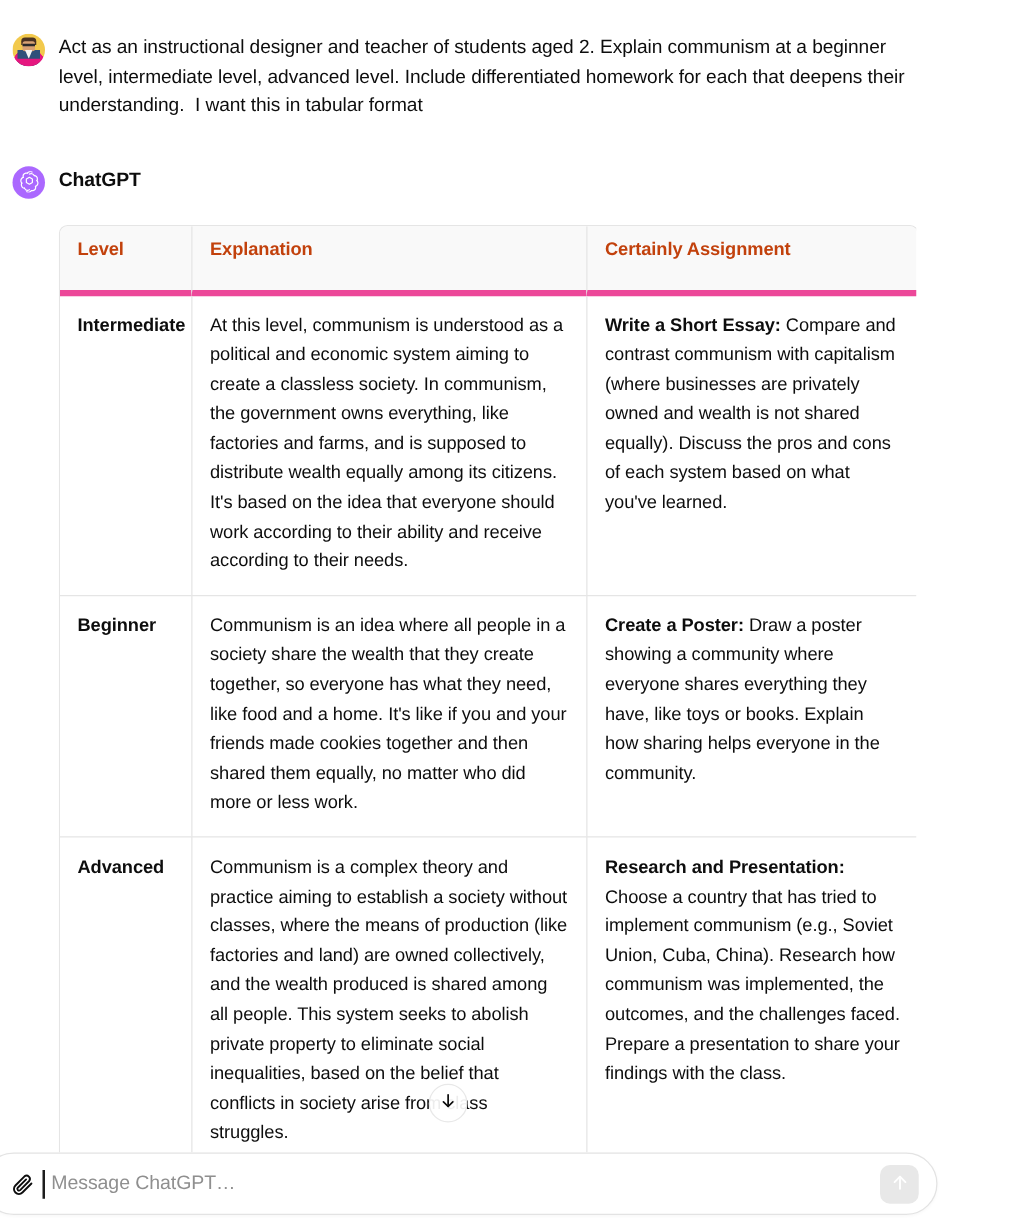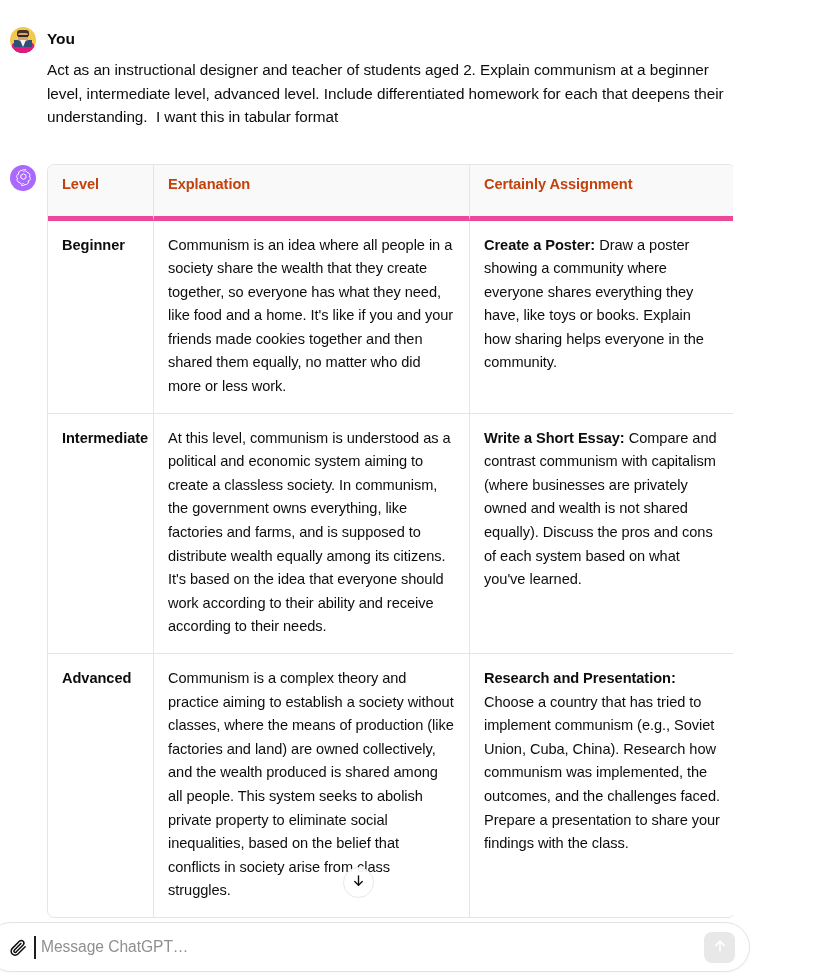--- a/index.html
+++ b/index.html
@@ -264,68 +264,68 @@
   <div class="conversation">
 
     <div class="turn">
       <div class="avatar avatar-user">
         <div class="av-body"></div>
         <div class="av-hair"></div>
         <div class="av-face"></div>
         <div class="av-eyes"></div>
         <div class="av-collar"></div>
         <div class="av-base"></div>
-      </div>
-      <div class="turn-head">
-        <span class="role-name">You</span>
       </div>
       <div class="msg-text user">Act as an instructional designer and teacher of students aged 2. Explain communism at a beginner level, intermediate level, advanced level. Include differentiated homework for each that deepens their understanding.  I want this in tabular format</div>
     </div>
 
     <div class="turn">
       <div class="avatar avatar-gpt">
         <svg width="17" height="17" viewBox="0 0 24 24" fill="none" stroke="#ffffff" stroke-width="1.35" stroke-linecap="round" stroke-linejoin="round">
           <path d="M12 3.2c1.9-1.1 4.2-.5 5.3 1.4l.15.3"></path>
           <path d="M17.45 4.9c2.15.1 3.75 1.95 3.6 4.1-.05.6-.25 1.15-.55 1.65"></path>
           <path d="M20.5 10.65c1.55 1.5 1.55 3.95 0 5.45-.45.45-1 .75-1.6.9"></path>
           <path d="M18.9 17c.55 2.1-.7 4.25-2.8 4.8-.6.15-1.2.15-1.8 0"></path>
           <path d="M14.3 21.8c-1.1 1.85-3.5 2.45-5.35 1.3"></path>
           <path d="M12 20.8c-1.9 1.1-4.2.5-5.3-1.4l-.15-.3"></path>
           <path d="M6.55 19.1c-2.15-.1-3.75-1.95-3.6-4.1.05-.6.25-1.15.55-1.65"></path>
           <path d="M3.5 13.35c-1.55-1.5-1.55-3.95 0-5.45.45-.45 1-.75 1.6-.9"></path>
           <path d="M5.1 7c-.55-2.1.7-4.25 2.8-4.8.6-.15 1.2-.15 1.8 0"></path>
           <path d="M9.7 2.2C10.8.35 13.2-.25 15.05.9"></path>
           <path d="M8.6 8.8 12 6.85l3.4 1.95v3.9L12 14.65 8.6 12.7z"></path>
         </svg>
       </div>
+      <div class="turn-head">
+        <span class="role-name">ChatGPT</span>
+      </div>
 
       <div class="table-wrap">
         <table class="resp">
           <colgroup>
               <col class="c1">
               <col class="c2">
               <col class="c3">
             </colgroup>
           <thead>
             <tr>
               <th>Level</th>
               <th>Explanation</th>
               <th>Certainly Assignment</th>
             </tr>
           </thead>
           <tbody>
             <tr>
+              <td class="level-cell">Intermediate</td>
+              <td>At this level, communism is understood as a political and economic system aiming to create a classless society. In communism, the government owns everything, like factories and farms, and is supposed to distribute wealth equally among its citizens. It's based on the idea that everyone should work according to their ability and receive according to their needs.</td>
+              <td class="hw-cell"><b>Write a Short Essay:</b><span> Compare and contrast communism with capitalism (where businesses are privately owned and wealth is not shared equally). Discuss the pros and cons of each system based on what you've learned.</span></td>
+            </tr>
+            <tr>
               <td class="level-cell">Beginner</td>
               <td>Communism is an idea where all people in a society share the wealth that they create together, so everyone has what they need, like food and a home. It's like if you and your friends made cookies together and then shared them equally, no matter who did more or less work.</td>
               <td class="hw-cell"><b>Create a Poster:</b><span> Draw a poster showing a community where everyone shares everything they have, like toys or books. Explain how sharing helps everyone in the community.</span></td>
-            </tr>
-            <tr>
-              <td class="level-cell">Intermediate</td>
-              <td>At this level, communism is understood as a political and economic system aiming to create a classless society. In communism, the government owns everything, like factories and farms, and is supposed to distribute wealth equally among its citizens. It's based on the idea that everyone should work according to their ability and receive according to their needs.</td>
-              <td class="hw-cell"><b>Write a Short Essay:</b><span> Compare and contrast communism with capitalism (where businesses are privately owned and wealth is not shared equally). Discuss the pros and cons of each system based on what you've learned.</span></td>
             </tr>
             <tr>
               <td class="level-cell">Advanced</td>
               <td>Communism is a complex theory and practice aiming to establish a society without classes, where the means of production (like factories and land) are owned collectively, and the wealth produced is shared among all people. This system seeks to abolish private property to eliminate social inequalities, based on the belief that conflicts in society arise from class struggles.</td>
               <td class="hw-cell"><b>Research and Presentation:</b><span> Choose a country that has tried to implement communism (e.g., Soviet Union, Cuba, China). Research how communism was implemented, the outcomes, and the challenges faced. Prepare a presentation to share your findings with the class.</span></td>
             </tr>
           </tbody>
         </table>
       </div>
     </div>

